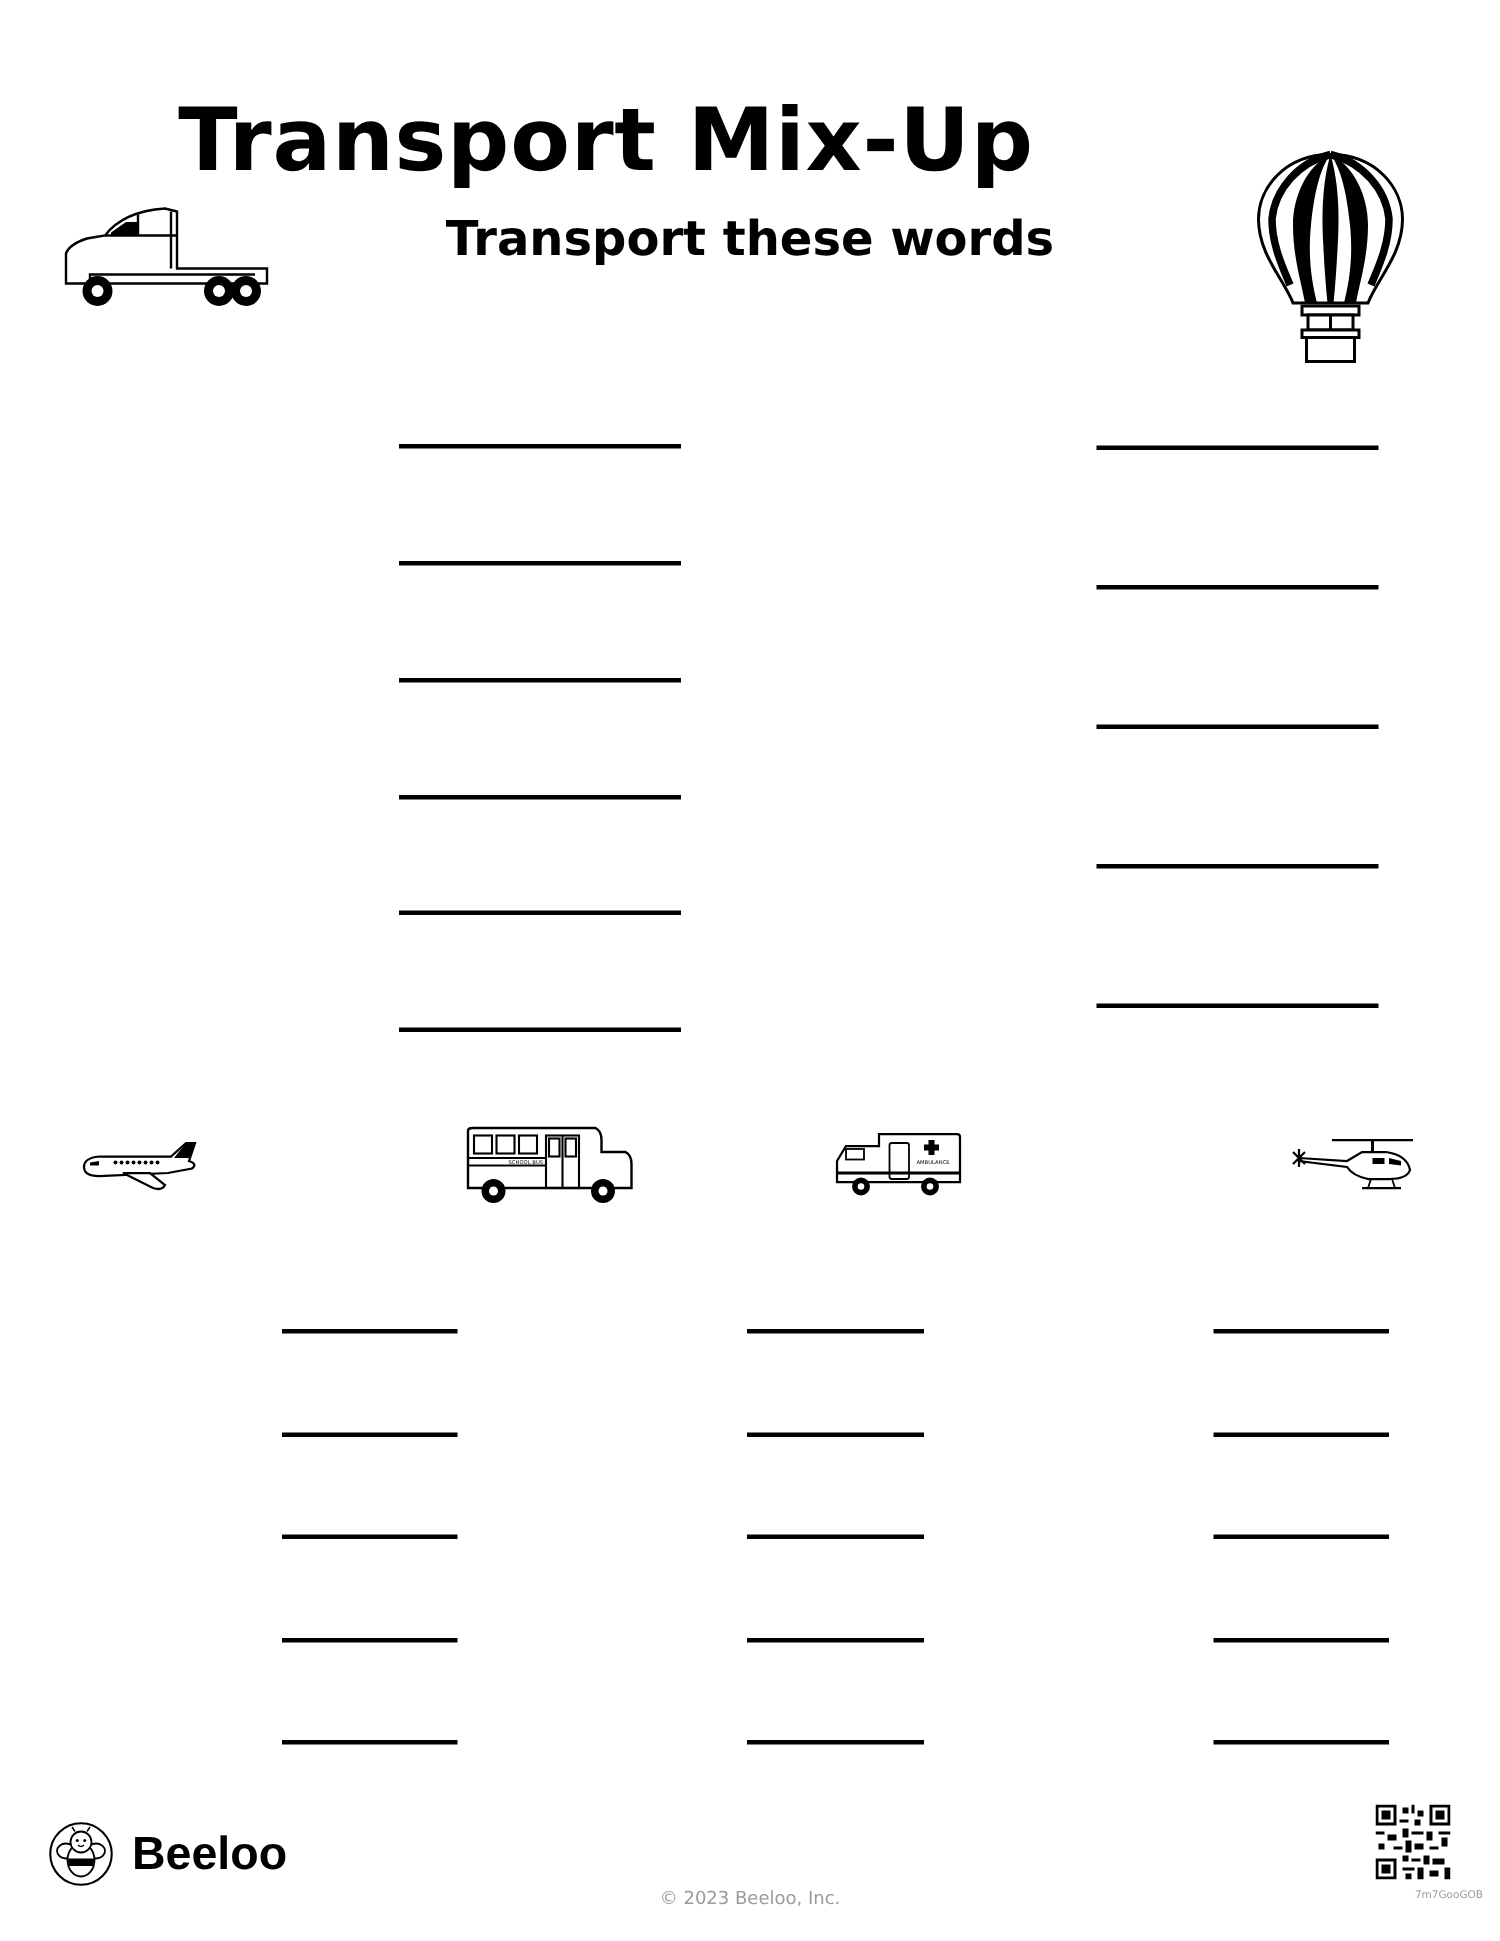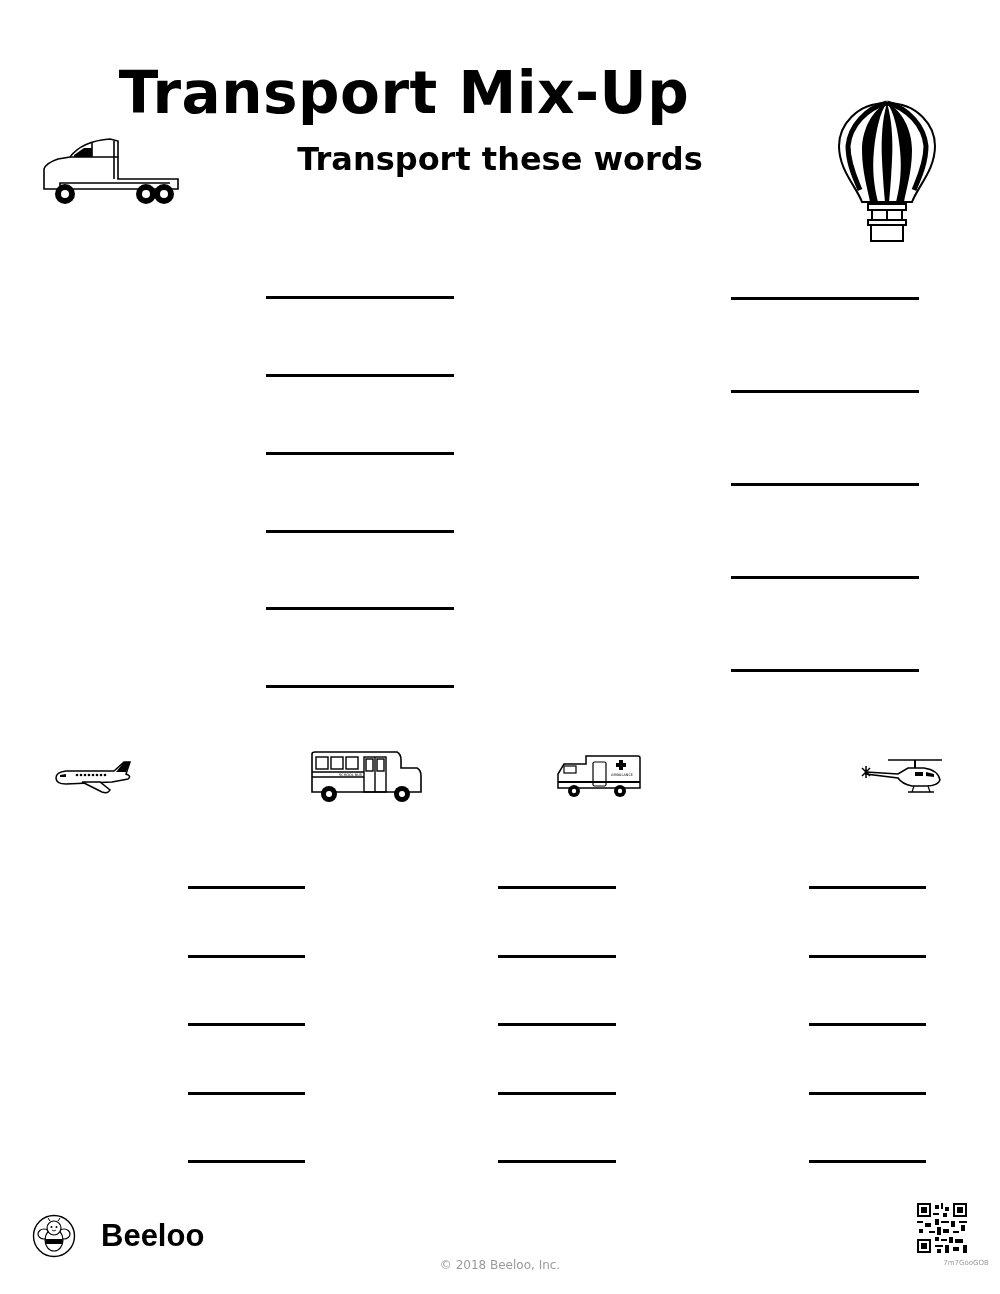--- a/index.html
+++ b/index.html
@@ -10,21 +10,21 @@
            font-size: 58px; font-weight: bold; letter-spacing: 0.5px; line-height: 70px; }
   .subtitle { position: absolute; left: 0; width: 1000px; top: 138px; text-align: center;
               font-size: 32px; font-weight: bold; line-height: 42px; }
 
   .illus { position: absolute; }
 
   .word-row { position: absolute; display: block; }
   .blank { position: absolute; height: 3px; background: #000; }
 
   .brand { position: absolute; left: 32px; top: 1214px; display: flex; align-items: center; }
-  .brand-name { font-family: "Liberation Sans", sans-serif; font-size: 31px; font-weight: bold; margin-left: 25px; }
+  .brand-name { font-family: "Liberation Sans", sans-serif; font-size: 31px; font-weight: bold; margin-left: 12px; }
   .copyright { position: absolute; left: 0; width: 1000px; top: 1258px; text-align: center;
                font-size: 12px; color: #9a9a9a; }
   .qr { position: absolute; left: 917px; top: 1203px; width: 50px; height: 50px; }
   .qr-code { position: absolute; left: 924px; width: 84px; top: 1259px; text-align: center;
              font-size: 7px; color: #9a9a9a; }
 </style>
 </head>
 <body>
 
 <h1 class="title">Transport Mix-Up</h1>
@@ -264,21 +264,21 @@
     <path d="M13 25 L31 25 L30 30 L14 30 Z" fill="#000"></path>
     <circle cx="22" cy="14" r="7" fill="#fff" stroke="#000" stroke-width="1.2"></circle>
     <circle cx="19.5" cy="13" r="1" fill="#000"></circle>
       <circle cx="24.5" cy="13" r="1" fill="#000"></circle>
     <path d="M20 16 Q22 18 24 16" fill="none" stroke="#000" stroke-width="0.8"></path>
     <path d="M18 7 L16 4 M26 7 L28 4" stroke="#000" stroke-width="1"></path>
   </svg>
   <span class="brand-name">Beeloo</span>
 </div>
 
-<div class="copyright">© 2018 Beeloo, Inc.</div>
+<div class="copyright">© 2023 Beeloo, Inc.</div>
 
 <svg class="qr" viewBox="0 0 25 25">
   <rect width="25" height="25" fill="#fff"></rect>
   <g fill="#000">
     <rect x="0" y="0" width="7" height="7"></rect>
       <rect x="18" y="0" width="7" height="7"></rect>
       <rect x="0" y="18" width="7" height="7"></rect>
   </g>
   <g fill="#fff">
     <rect x="1" y="1" width="5" height="5"></rect>

